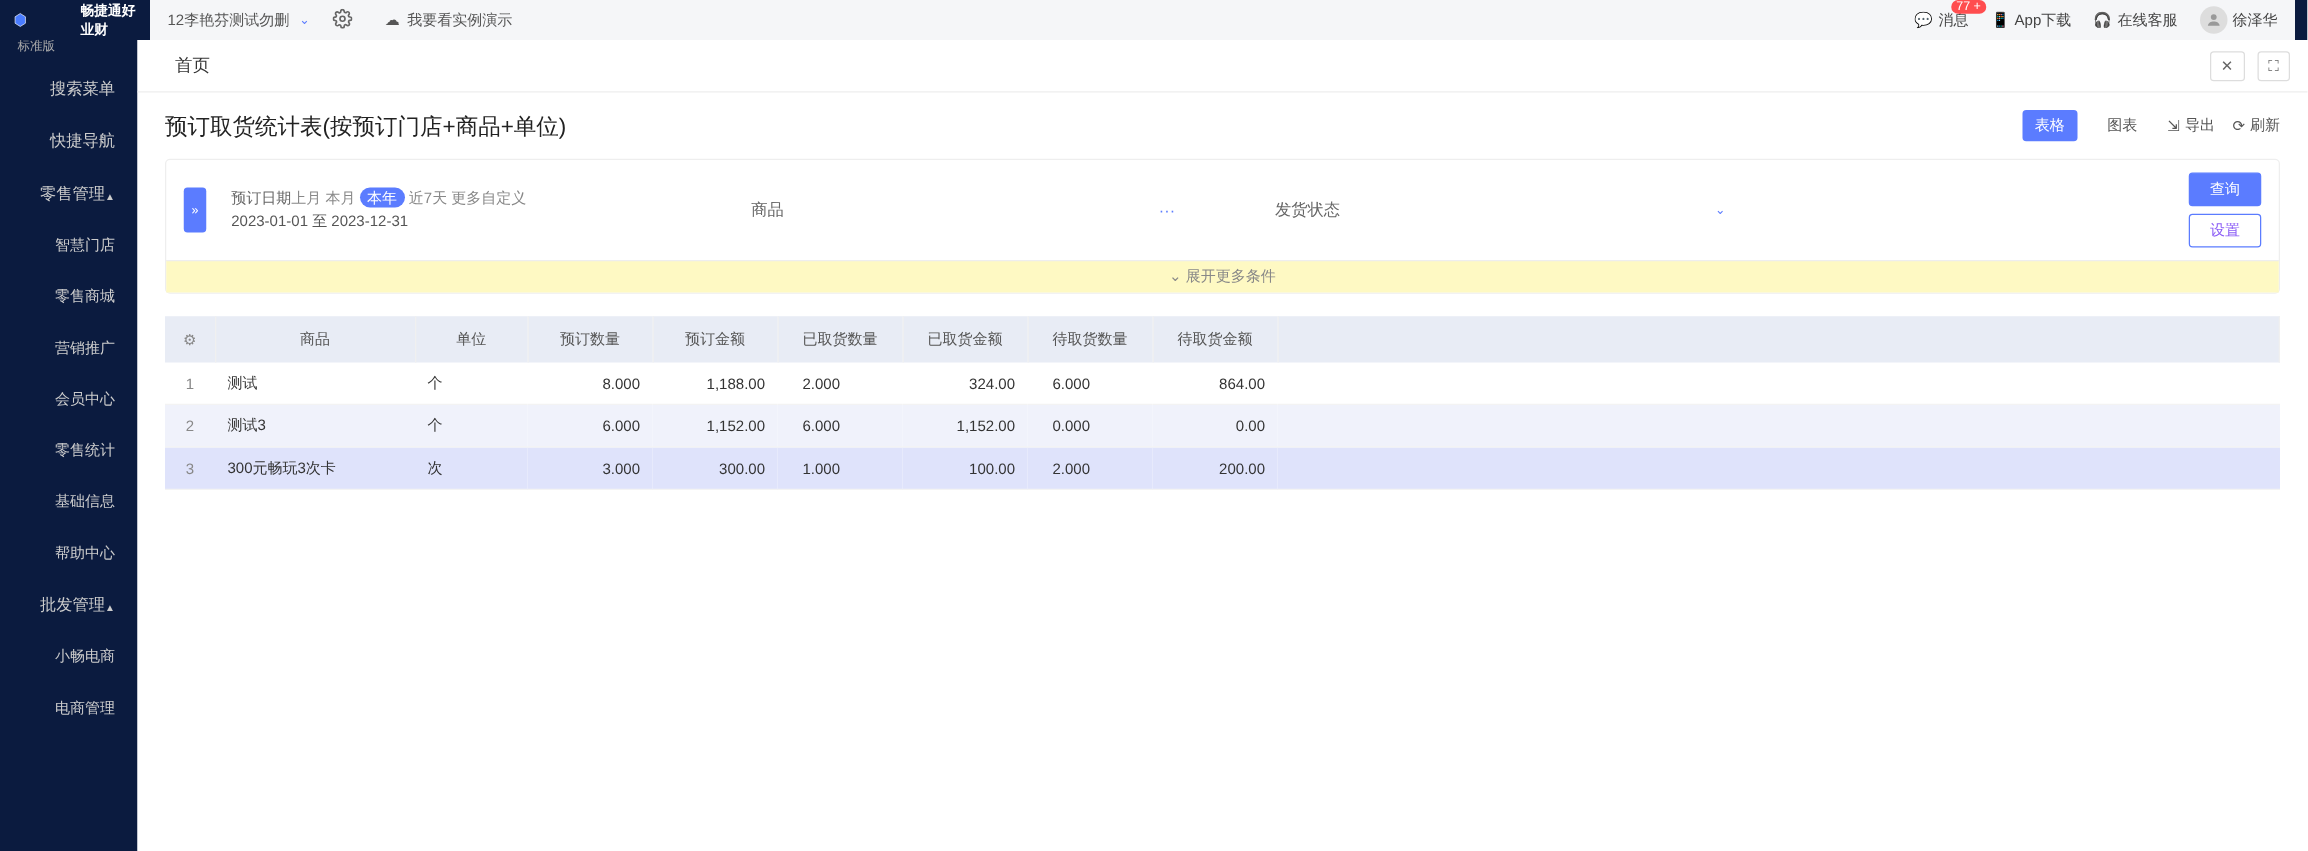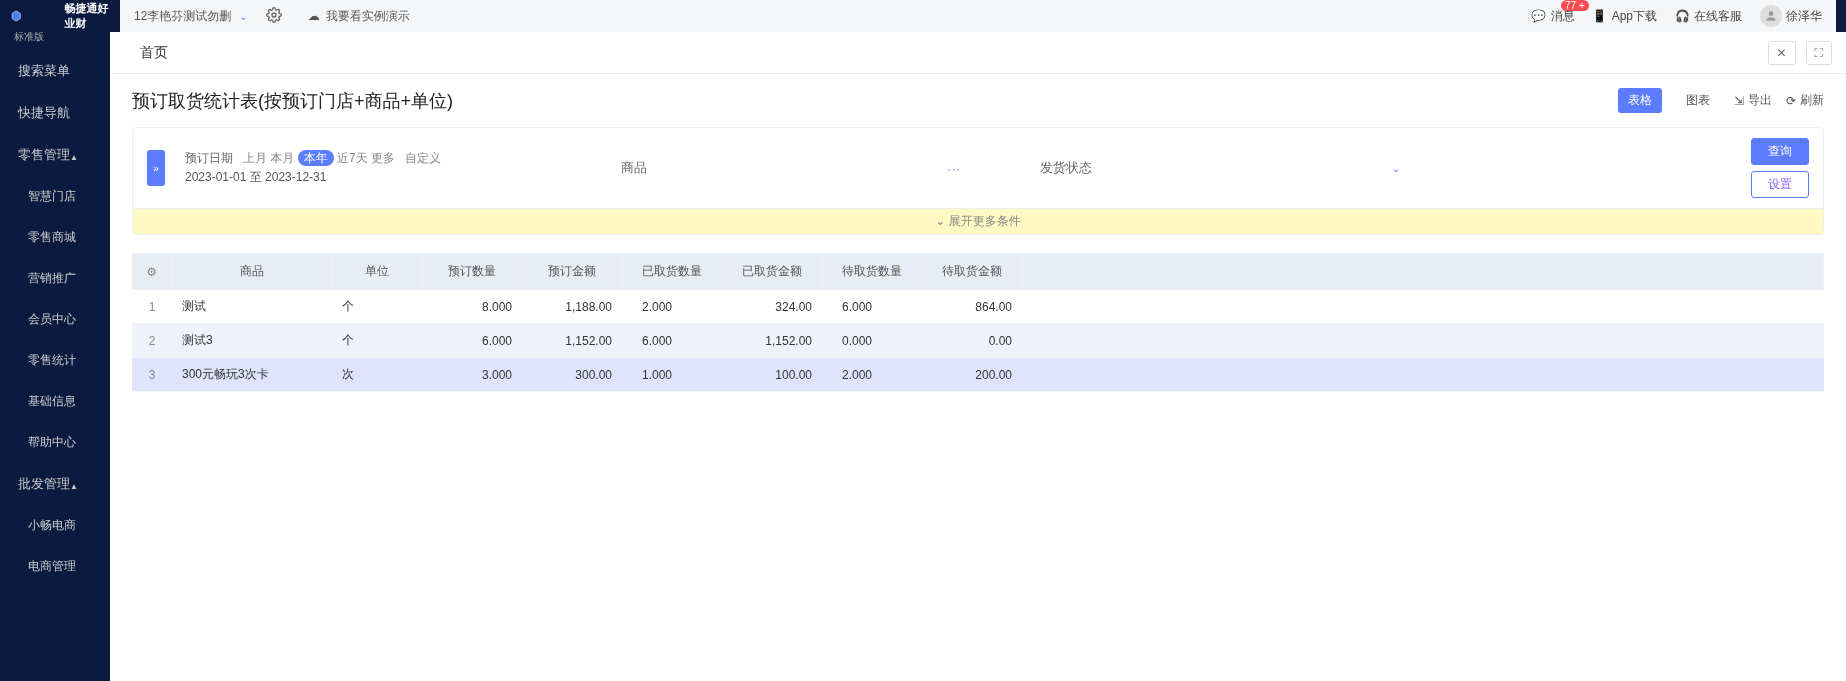--- a/index.html
+++ b/index.html
@@ -16,21 +16,21 @@
     .org-select { color: #555; display: flex; align-items: center; gap: 8px; font-size: 12px; }
     .header-icon-btn { margin-left: 18px; color: #666; cursor: pointer; }
     .demo-link { margin-left: 26px; color: #555; display: flex; align-items: center; gap: 6px; font-size: 12px; }
     .header-right { margin-left: auto; display: flex; align-items: center; gap: 18px; }
     .header-item { display: flex; align-items: center; gap: 4px; font-size: 12px; color: #444; cursor: pointer; position: relative; }
     .badge { position: absolute; top: -8px; right: -14px; background: #ff4d4f; color: #fff; font-size: 10px; padding: 0 4px; border-radius: 8px; }
     .avatar { width: 22px; height: 22px; background: #ddd; border-radius: 50%; display: flex; align-items: center; justify-content: center; }
     
     
     .sidebar { position: absolute; left: 0; top: 32px; width: 110px; bottom: 0; background: #0b1b3f; color: #ccc; padding-top: 18px; }
-    .sidebar-item { padding: 12px 18px; font-size: 13px; cursor: pointer; display: flex; align-items: center; justify-content: flex-start; }
+    .sidebar-item { padding: 12px 18px; font-size: 13px; cursor: pointer; display: flex; align-items: center; justify-content: flex-end; }
     .sidebar-item.sub { padding-left: 28px; font-size: 12px; }
     .arrow-up::after { content: "▲"; font-size: 8px; }
     
     
     .main { position: absolute; left: 110px; top: 32px; right: 0; bottom: 0; background: #fff; }
     .tabs { height: 42px; display: flex; align-items: center; border-bottom: 1px solid #eee; padding: 0 14px; gap: 4px; }
     .tab { padding: 8px 16px; font-size: 14px; cursor: pointer; border-radius: 2px; }
     .tab.active { background: #5b7cff; color: #fff; }
     .tab-close { margin-left: 6px; }
     .tabs-right { margin-left: auto; display: flex; gap: 10px; color: #666; }
@@ -42,21 +42,21 @@
     .pill { padding: 4px 10px; border-radius: 3px; cursor: pointer; }
     .pill.primary { background: #5b7cff; color: #fff; }
     .pill.ghost { color: #555; }
     .action-link { display: flex; align-items: center; gap: 4px; color: #555; cursor: pointer; }
     
     
     .filter-wrap { margin: 0 22px; border: 1px solid #eee; border-radius: 4px; }
     .filter-bar { display: flex; align-items: center; padding: 10px 14px; gap: 20px; position: relative; }
     .collapse-btn { width: 18px; height: 36px; background: #5b7cff; color: #fff; border-radius: 3px; display: flex; align-items: center; justify-content: center; cursor: pointer; font-size: 10px; }
     .filter-group { display: flex; flex-direction: column; gap: 2px; }
-    .filter-label-row { display: flex; align-items: center; gap: 10px; font-size: 12px; }
+    .filter-label-row { display: flex; align-items: center; font-size: 12px; }
     .filter-label { color: #666; }
     .date-preset { color: #888; cursor: pointer; font-size: 12px; }
     .date-preset.active { background: #5b7cff; color: #fff; padding: 1px 6px; border-radius: 10px; }
     .date-range { font-size: 12px; color: #555; }
     .filter-field { display: flex; align-items: center; gap: 10px; }
     .filter-input { width: 280px; height: 28px; border: none; border-bottom: 1px solid transparent; font-size: 12px; }
     .filter-more { color: #5b7cff; cursor: pointer; }
     .filter-actions { margin-left: auto; display: flex; flex-direction: column; gap: 6px; }
     .btn { padding: 4px 16px; border-radius: 3px; font-size: 12px; cursor: pointer; border: 1px solid #5b7cff; text-align: center; }
     .btn.primary { background: #5b7cff; color: #fff; }

